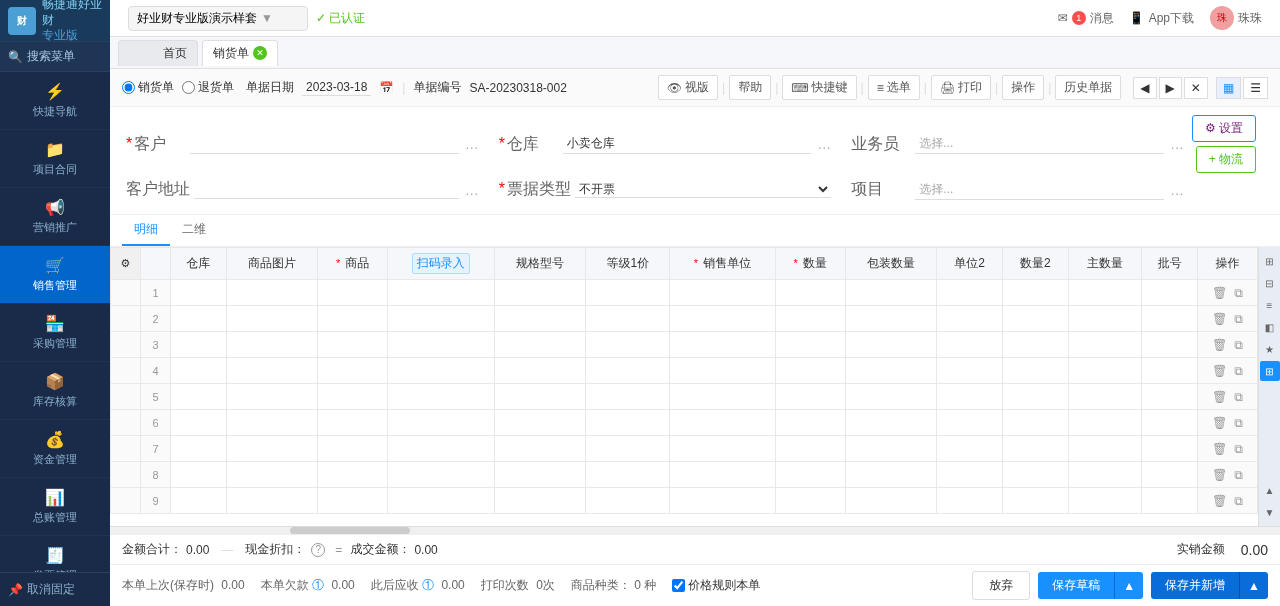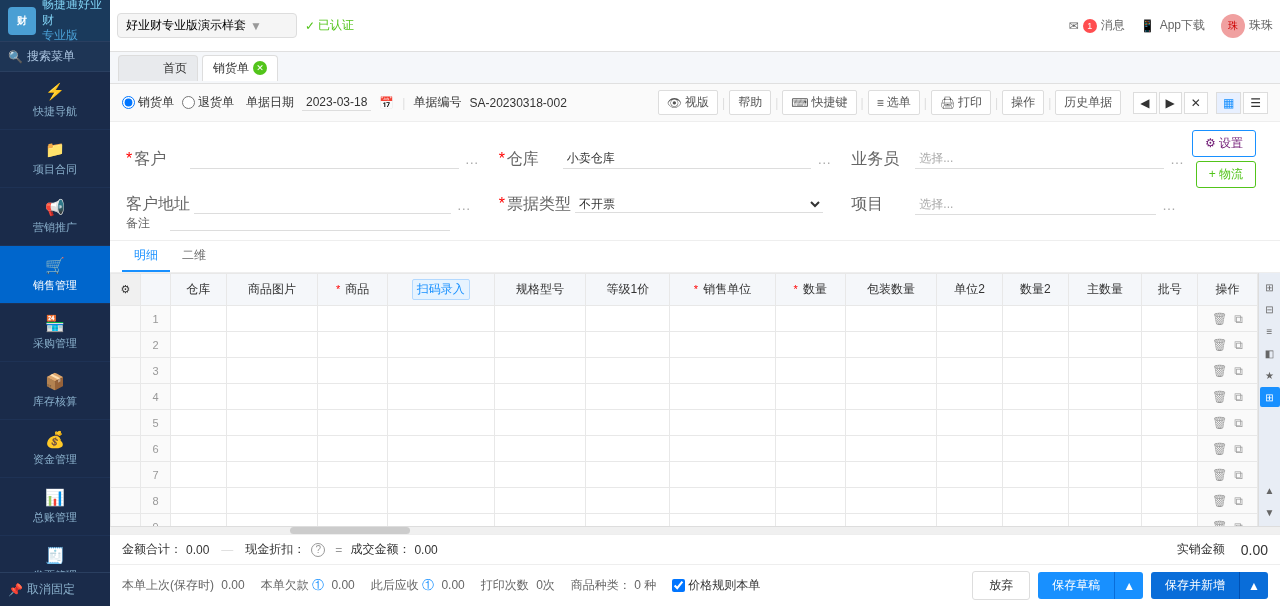--- a/index.html
+++ b/index.html
@@ -16,21 +16,21 @@
     .sidebar-item.active { background: #0066cc; color: white; }
     .sidebar-item-icon { font-size: 16px; margin-bottom: 3px; }
     .sidebar-item-label { font-size: 11px; text-align: center; }
     .sidebar-footer { border-top: 1px solid #2a3f60; }
     .sidebar-footer-item { display: flex; align-items: center; padding: 8px; cursor: pointer; color: #8ab0cc; gap: 4px; }
 
     
     .main { flex: 1; display: flex; flex-direction: column; background: #f0f2f5; overflow: hidden; }
 
     
-    .topbar { background: white; height: 52px; display: flex; align-items: center; padding: 0 7px; border-bottom: 1px solid #e0e0e0; gap: 8px; justify-content: space-between; }
+    .topbar { background: white; height: 37px; display: flex; align-items: center; padding: 0 18px; border-bottom: 1px solid #e0e0e0; gap: 8px; justify-content: space-between; }
     .topbar-left { display: flex; align-items: center; gap: 8px; }
     .company-selector { display: flex; align-items: center; gap: 4px; background: #f5f5f5; border: 1px solid #ddd; border-radius: 4px; padding: 3px 8px; cursor: pointer; min-width: 180px; }
     .certified-badge { display: flex; align-items: center; gap: 3px; color: #52c41a; font-size: 11px; }
     .topbar-right { display: flex; align-items: center; gap: 16px; }
     .topbar-action { display: flex; align-items: center; gap: 4px; color: #666; cursor: pointer; font-size: 12px; }
     .topbar-action .badge { background: #ff4d4f; color: white; border-radius: 50%; width: 14px; height: 14px; font-size: 9px; display: flex; align-items: center; justify-content: center; }
     .user-avatar { width: 24px; height: 24px; border-radius: 50%; background: #f0a0a0; display: flex; align-items: center; justify-content: center; font-size: 10px; color: #c00; }
 
     
     .tabbar { background: #f5f7fa; height: 32px; display: flex; align-items: center; padding: 0 8px; border-bottom: 1px solid #e0e0e0; gap: 4px; }
@@ -310,21 +310,21 @@
             <span>⚙</span>
             <span>设置</span>
           </button>
           <button class="action-btn green">
             <span>+</span>
             <span>物流</span>
           </button>
         </div>
       </div>
 
-      <div style="display:flex; gap:8px; width:100%; ">
+      <div style="display:flex; gap:0; width:100%; margin-bottom:6px;">
 
         <div style="flex:1; display:flex; align-items:center; gap:4px;">
           <span class="form-label">客户地址</span>
           <input class="form-input" style="flex: 1 1 0%; max-width: none;" value="">
           <span class="form-input-dots">…</span>
         </div>
 
         <div style="flex:1; display:flex; align-items:center; gap:4px;">
           <span class="form-label required" style="margin-left:20px;">票据类型</span>
           <select class="form-select" style="flex:1;">
@@ -335,24 +335,20 @@
         </div>
 
         <div style="flex:1; display:flex; align-items:center; gap:4px;">
           <span class="form-label" style="margin-left:20px;">项目</span>
           <span style="color:#aaa;flex:1;border-bottom:1px solid #ddd;padding:1px 4px; cursor:pointer;">选择...</span>
           <span class="form-input-dots">…</span>
         </div>
         <div style="flex-shrink:0; width:80px;"></div>
       </div>
 
-      <div style="display:flex; align-items:center; gap:4px;">
-        <span class="note-label">备注</span>
-        <input class="note-input" value="" style="">
-      </div>
     </div>
 
     <div class="detail-tabs">
       <div class="detail-tab active">
         <span>明细</span>
       </div>
       <div class="detail-tab">
         <span>二维</span>
       </div>
     </div>

